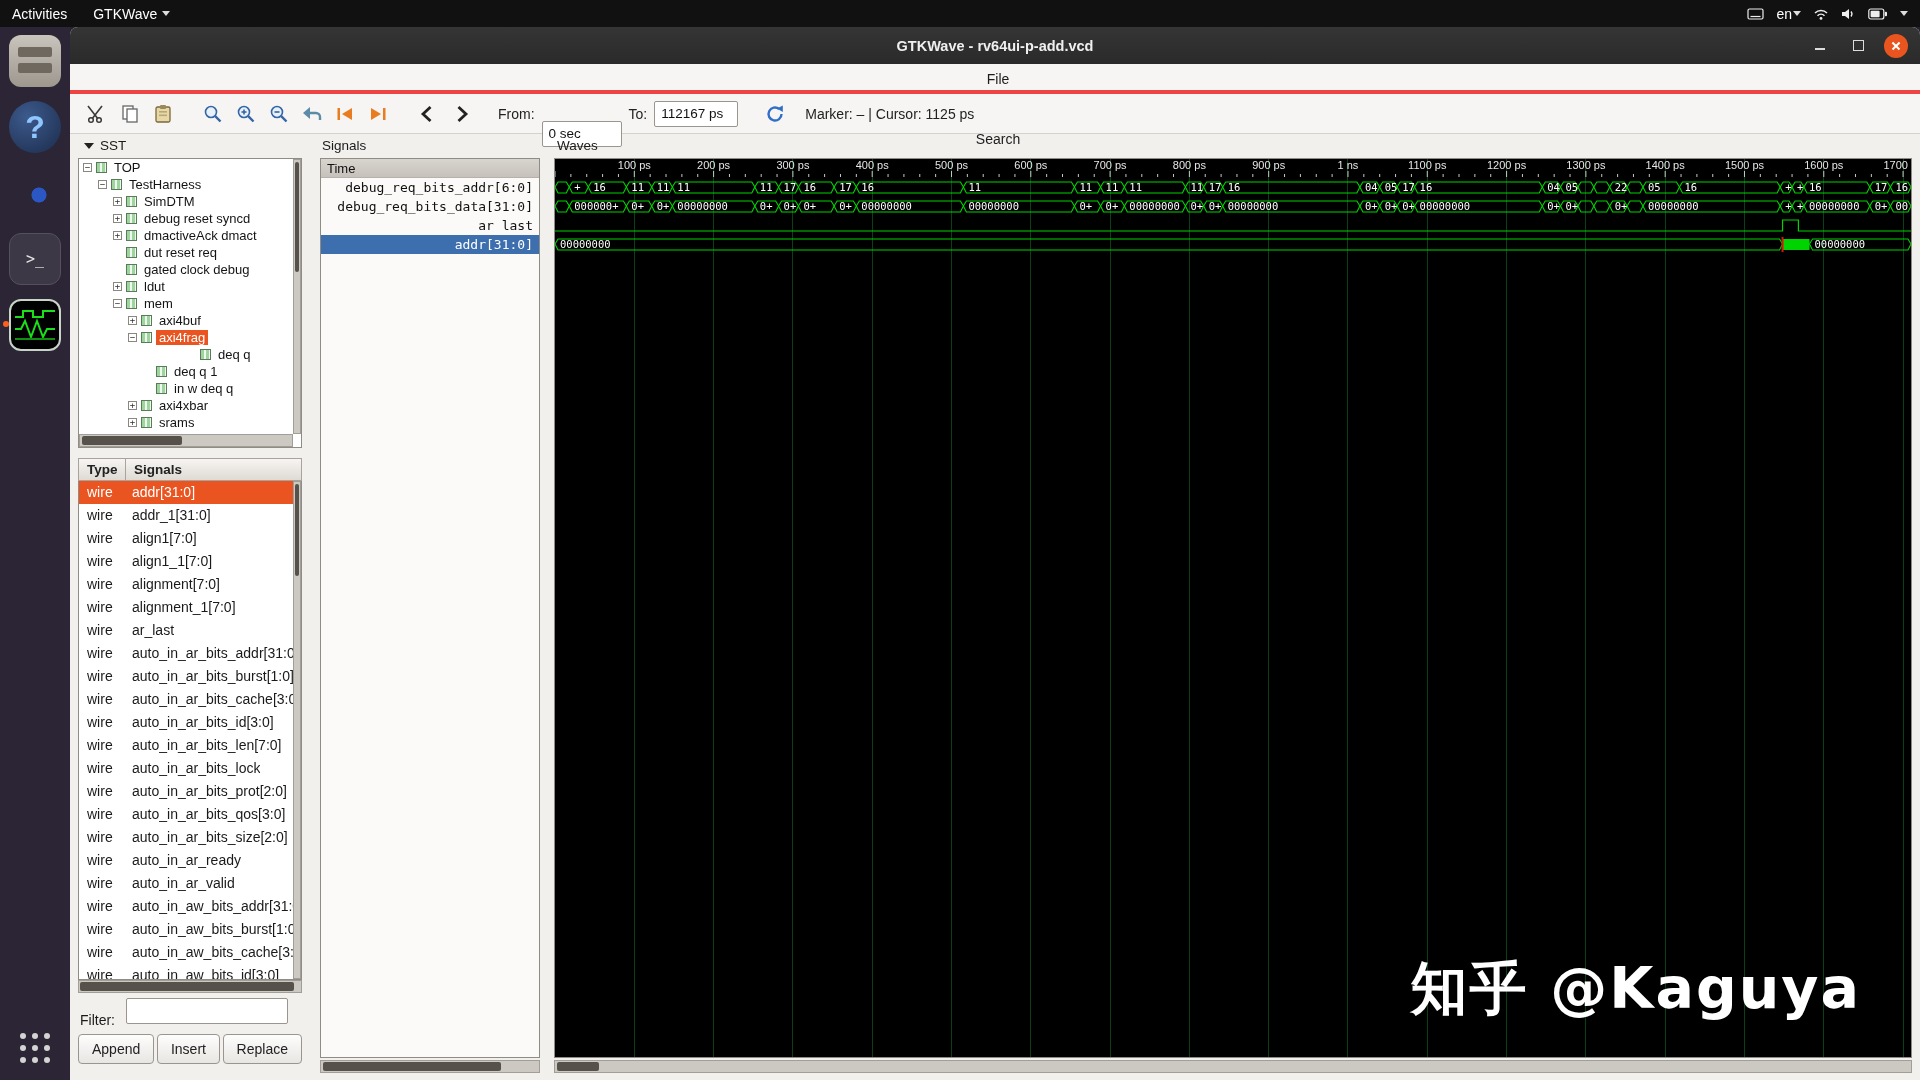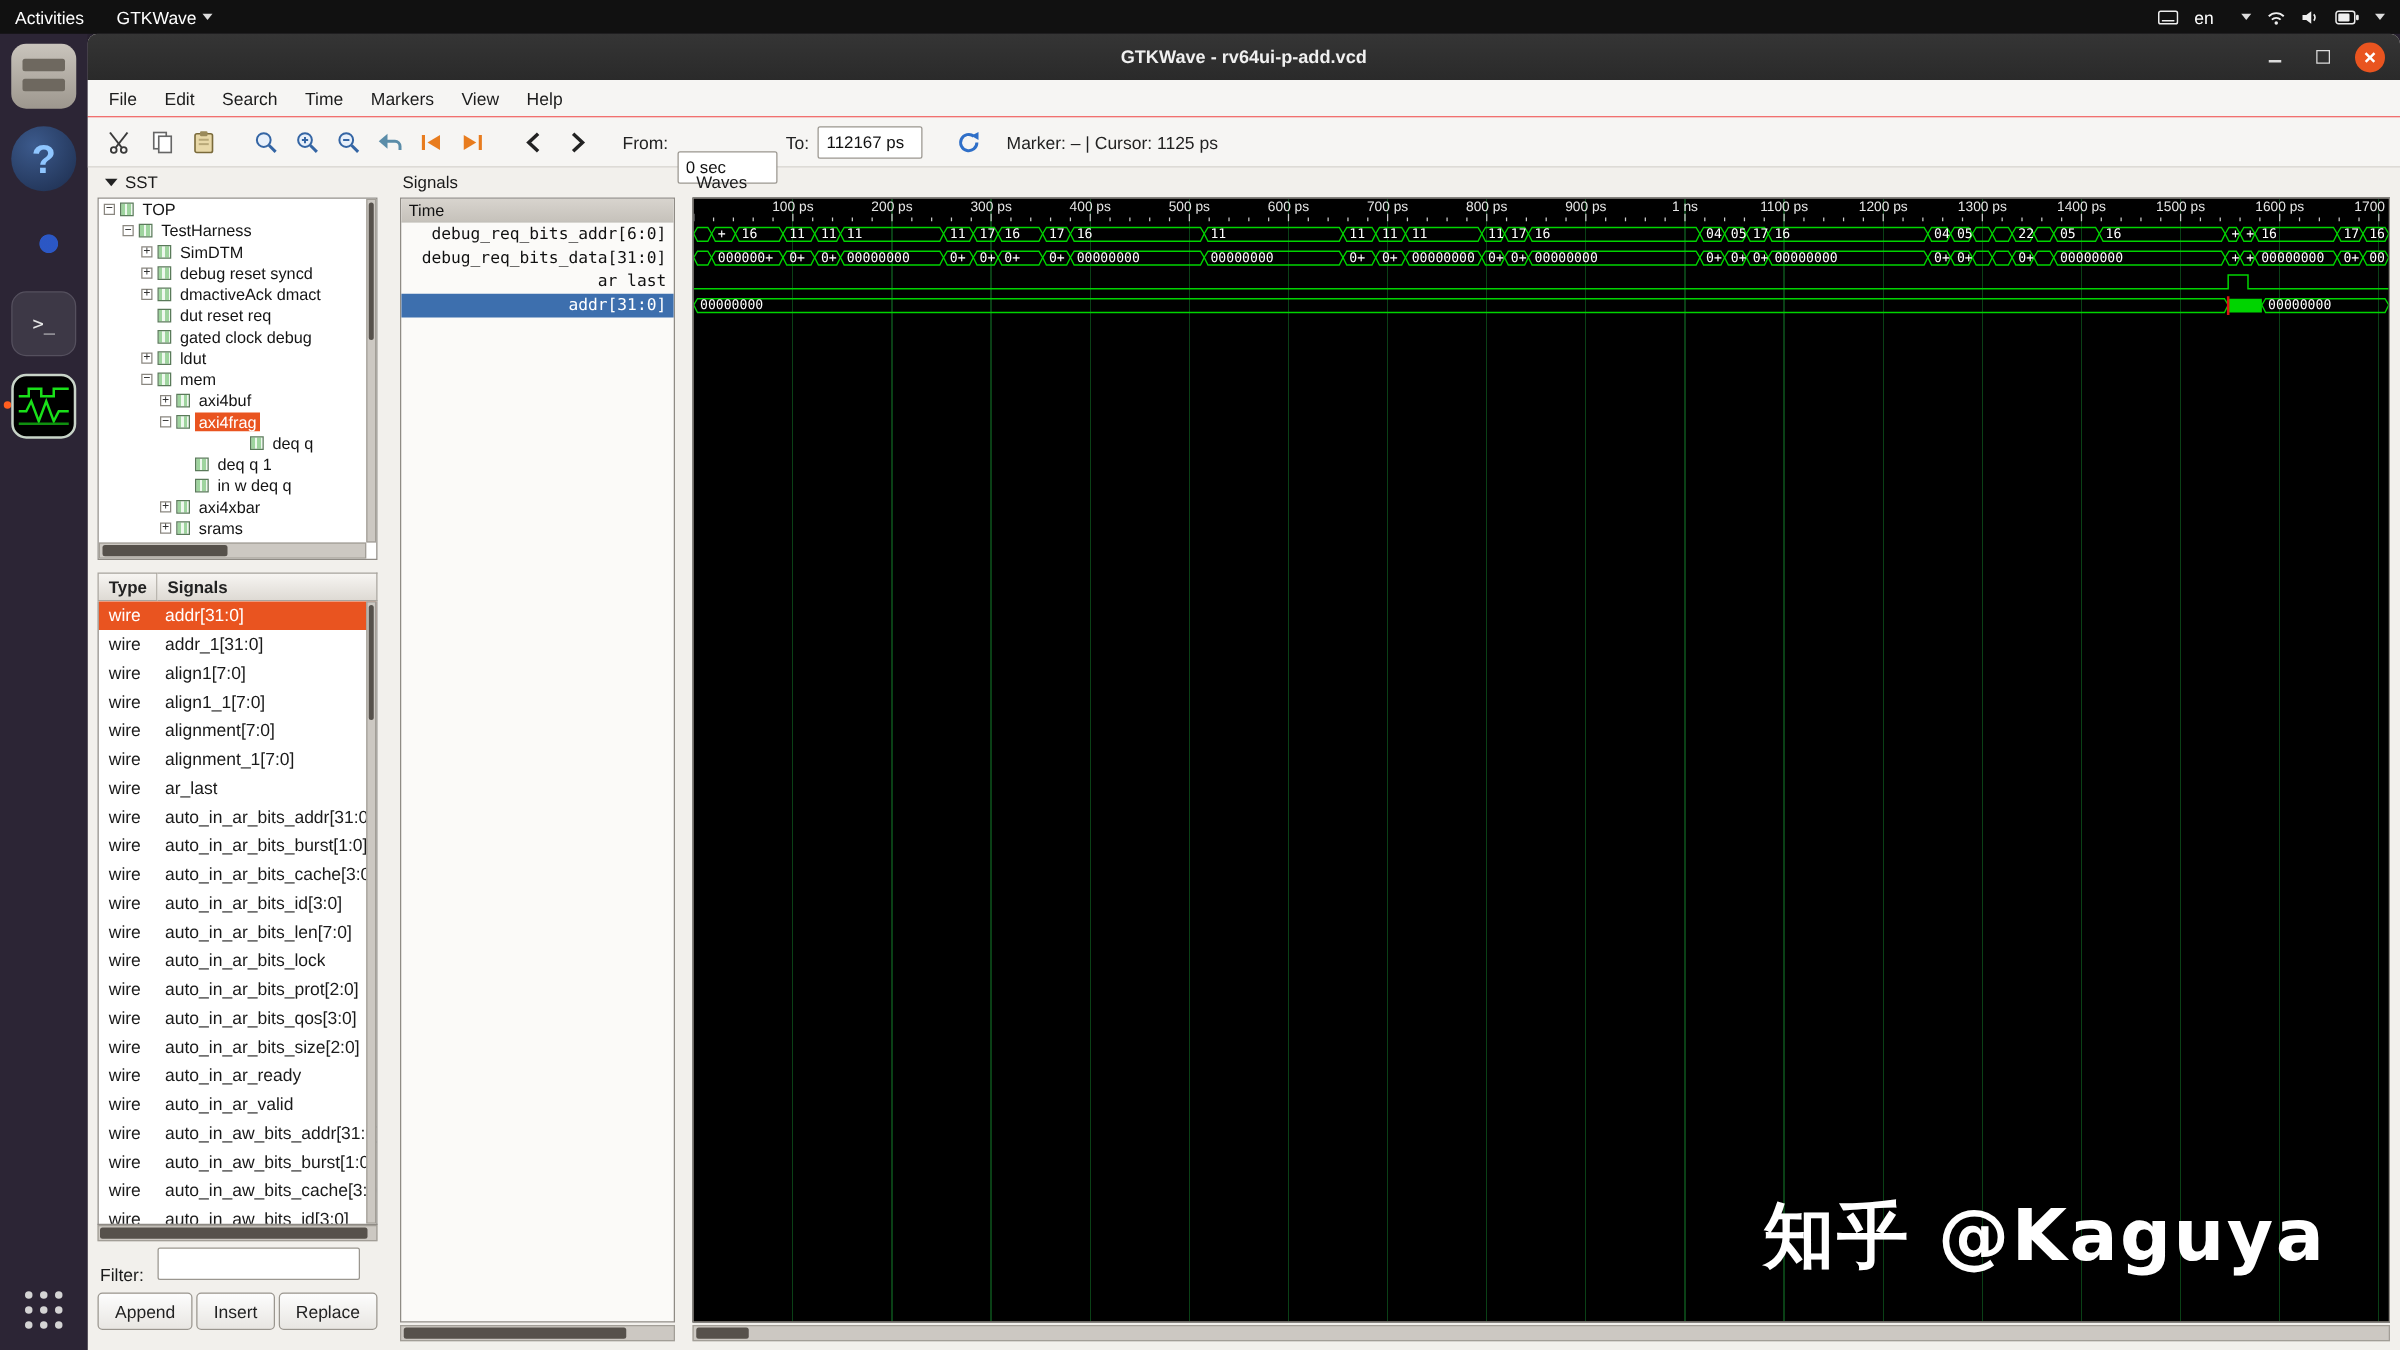--- a/index.html
+++ b/index.html
@@ -38,21 +38,21 @@
   .win-controls { position:absolute; right:12px; top:0; height:37px; display:flex; align-items:center; gap:14px; }
   .wc { width:24px; height:24px; display:flex; align-items:center; justify-content:center; border-radius:50%; }
   .wc-min::before { content:""; width:10px; height:2px; background:#dcdcdc; display:block; margin-top:6px; }
   .wc-max::before { content:""; width:9px; height:9px; border:1.5px solid #dcdcdc; display:block; }
   .wc-close { background:#e9541f; }
   .wc-close::before, .wc-close::after { content:""; position:absolute; width:10px; height:1.8px; background:#fff; }
   .wc-close::before { transform:rotate(45deg); }
   .wc-close::after { transform:rotate(-45deg); }
   .wc-close { position:relative; }
 
-  .menubar { position:absolute; left:0; top:37px; right:0; height:30px; background:#f6f5f3; border-bottom:1px solid #ef4444; display:flex; align-items:center; padding-left:6px; }
+  .menubar { position:absolute; left:0; top:37px; right:0; height:30px; background:#f6f5f3; border-bottom:4px solid #ef4444; display:flex; align-items:center; padding-left:6px;flex-direction:column; }
   .menu-item { padding:0 11px; font-size:14px; color:#1c1c1c; height:30px; line-height:30px; }
 
   .toolbar { position:absolute; left:0; top:67px; right:0; height:40px; background:#f6f5f3; border-bottom:1px solid #d5d2cd; display:flex; align-items:center; gap:7px; padding-left:14px; font-size:14px; color:#222; }
   .tbtn { width:26px; height:26px; display:flex; align-items:center; justify-content:center; border-radius:3px; }
   .tb-gap { width:10px; }
   .tinput { height:26px; border:1px solid #9a968f; background:#fff; font-size:13.5px; padding:0 6px; border-radius:2px; font-family:"Liberation Sans",sans-serif; color:#111; }
   .marker-text { margin-left:10px; white-space:nowrap; }
 
   
   .pane-label { position:absolute; font-size:13.5px; color:#1a1a1a; }
@@ -106,21 +106,21 @@
     <span class="tb-item tb-app">
       <span>GTKWave</span>
       <span class="caret-down"></span>
     </span>
   </div>
   <div class="tb-right">
     <svg width="17" height="14" viewBox="0 0 17 14">
       <rect x="1" y="2" width="15" height="10" rx="1.5" fill="none" stroke="#eee" stroke-width="1.2"></rect>
       <line x1="3.5" y1="9.5" x2="13.5" y2="9.5" stroke="#eee" stroke-width="1.2"></line>
     </svg>
-    <span style="display:flex;align-items:center;gap:22px;">
+    <span style="display:flex;align-items:center;gap:1px;">
       <span>en</span>
       <span class="caret-down"></span>
     </span>
     <svg width="16" height="14" viewBox="0 0 16 14">
       <path d="M2 6 a8.5 8.5 0 0 1 12 0" fill="none" stroke="#eee" stroke-width="1.5"></path>
       <path d="M4.5 8.7 a5 5 0 0 1 7 0" fill="none" stroke="#eee" stroke-width="1.5"></path>
       <circle cx="8" cy="11.4" r="1.4" fill="#eee"></circle>
     </svg>
     <svg width="15" height="14" viewBox="0 0 15 14">
       <polygon points="1,5 4,5 8,2 8,12 4,9 1,9" fill="#eee"></polygon>

